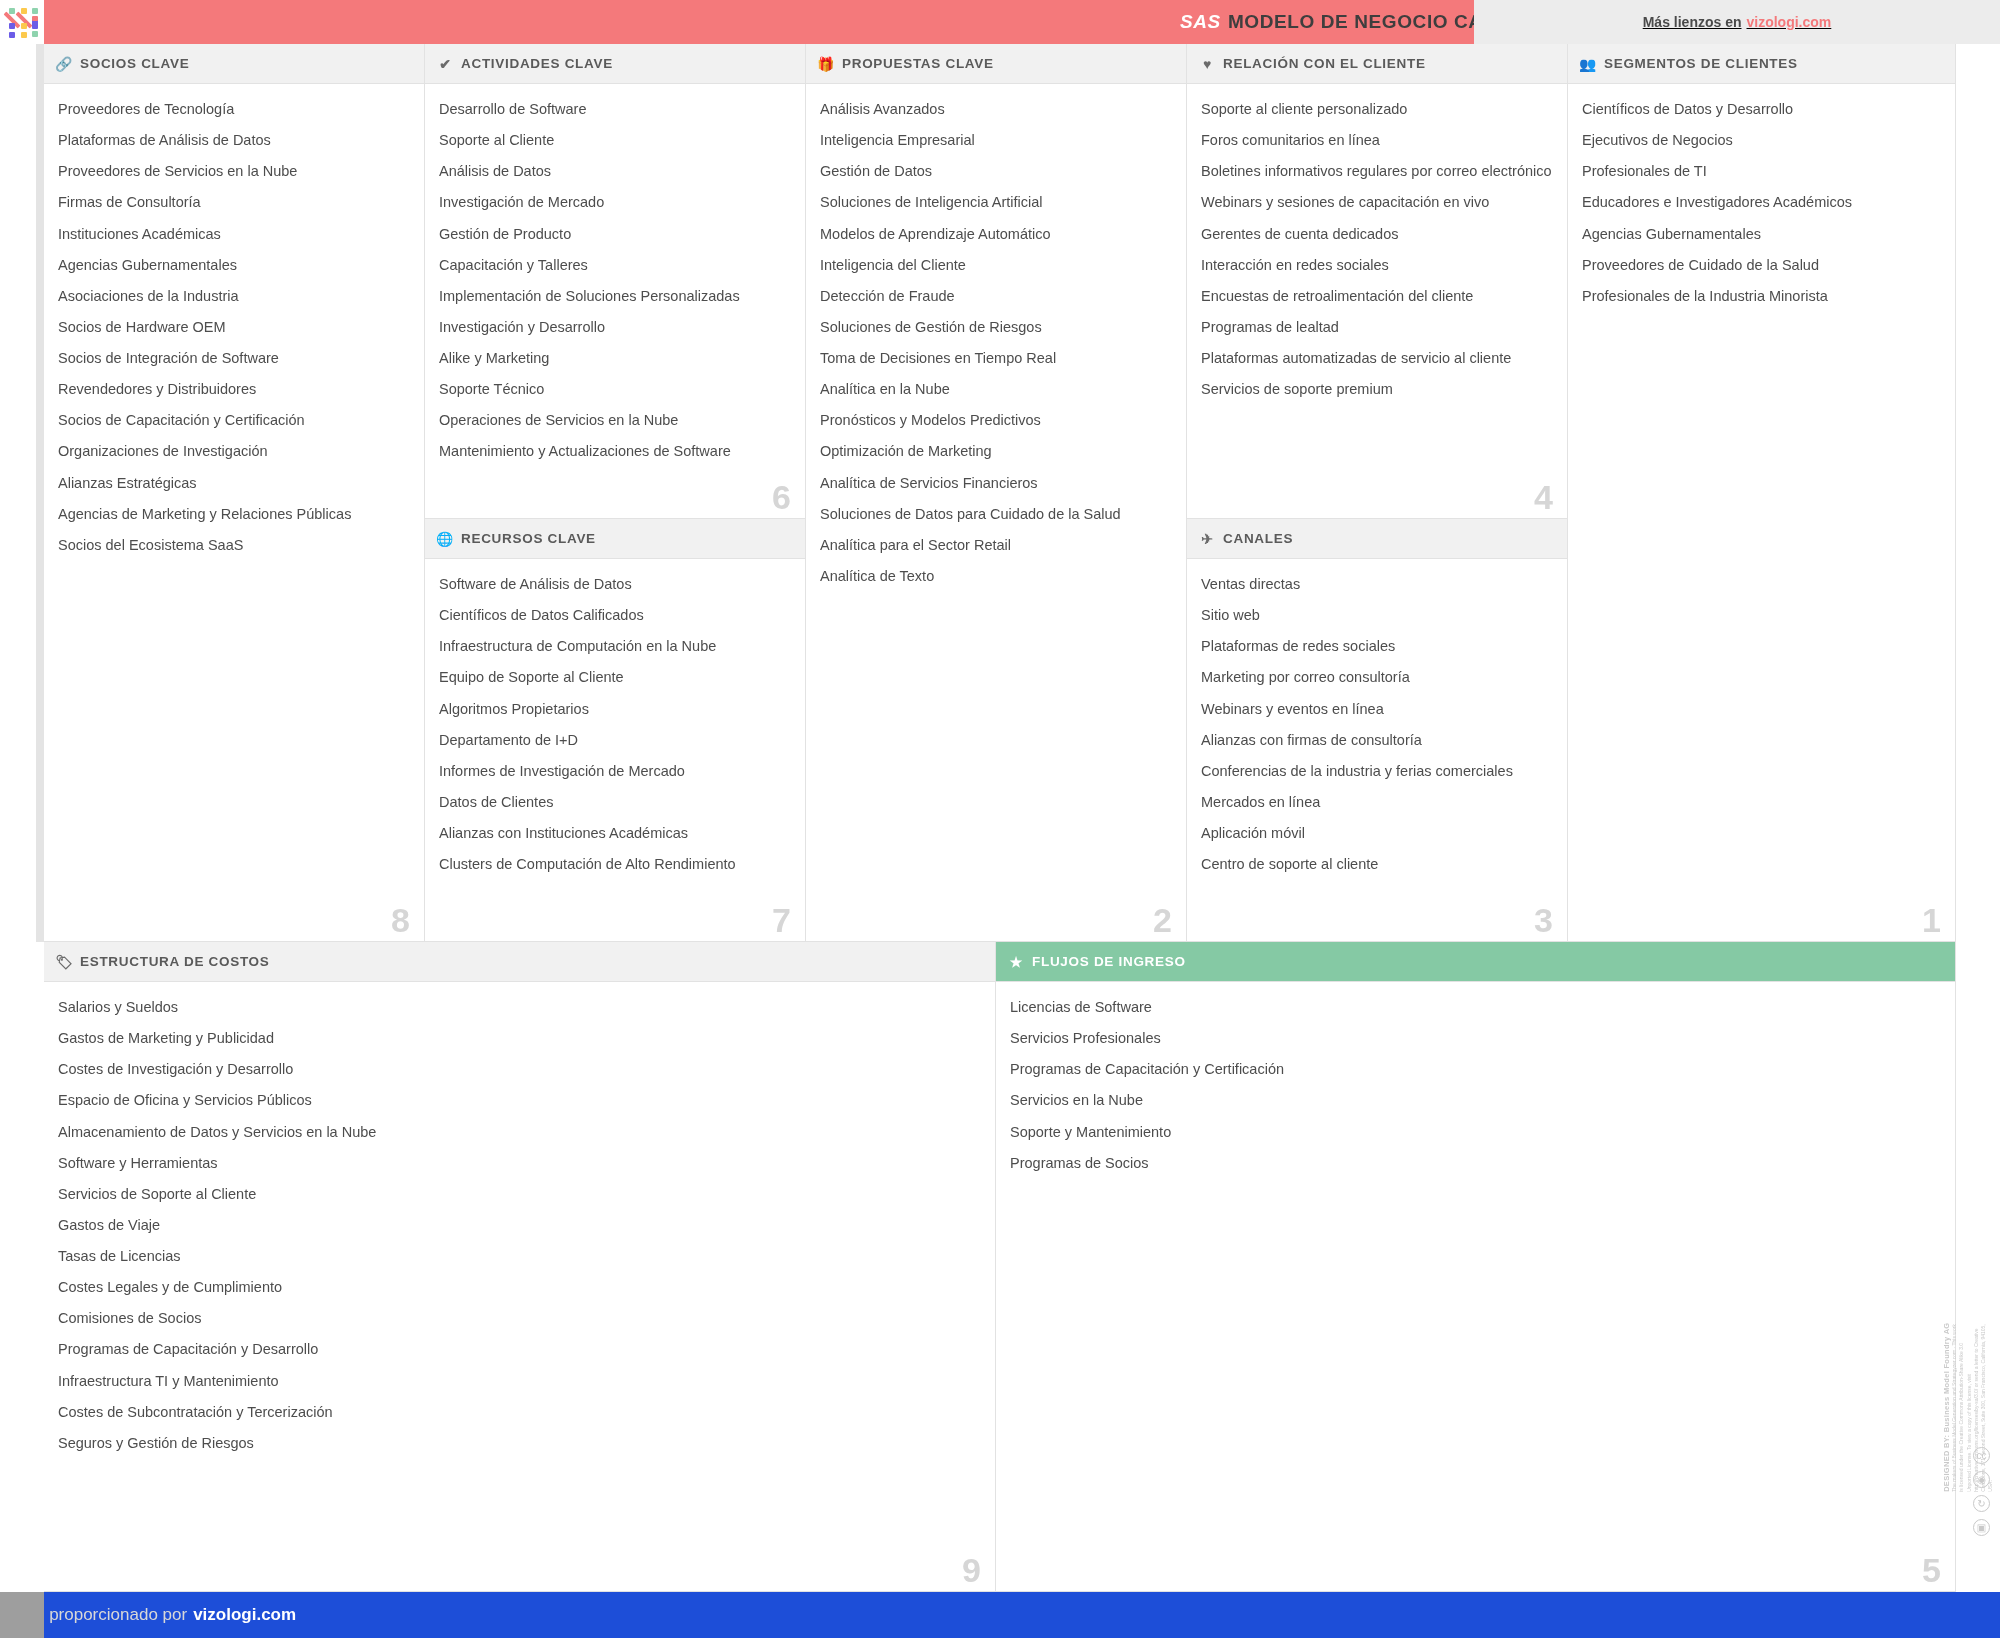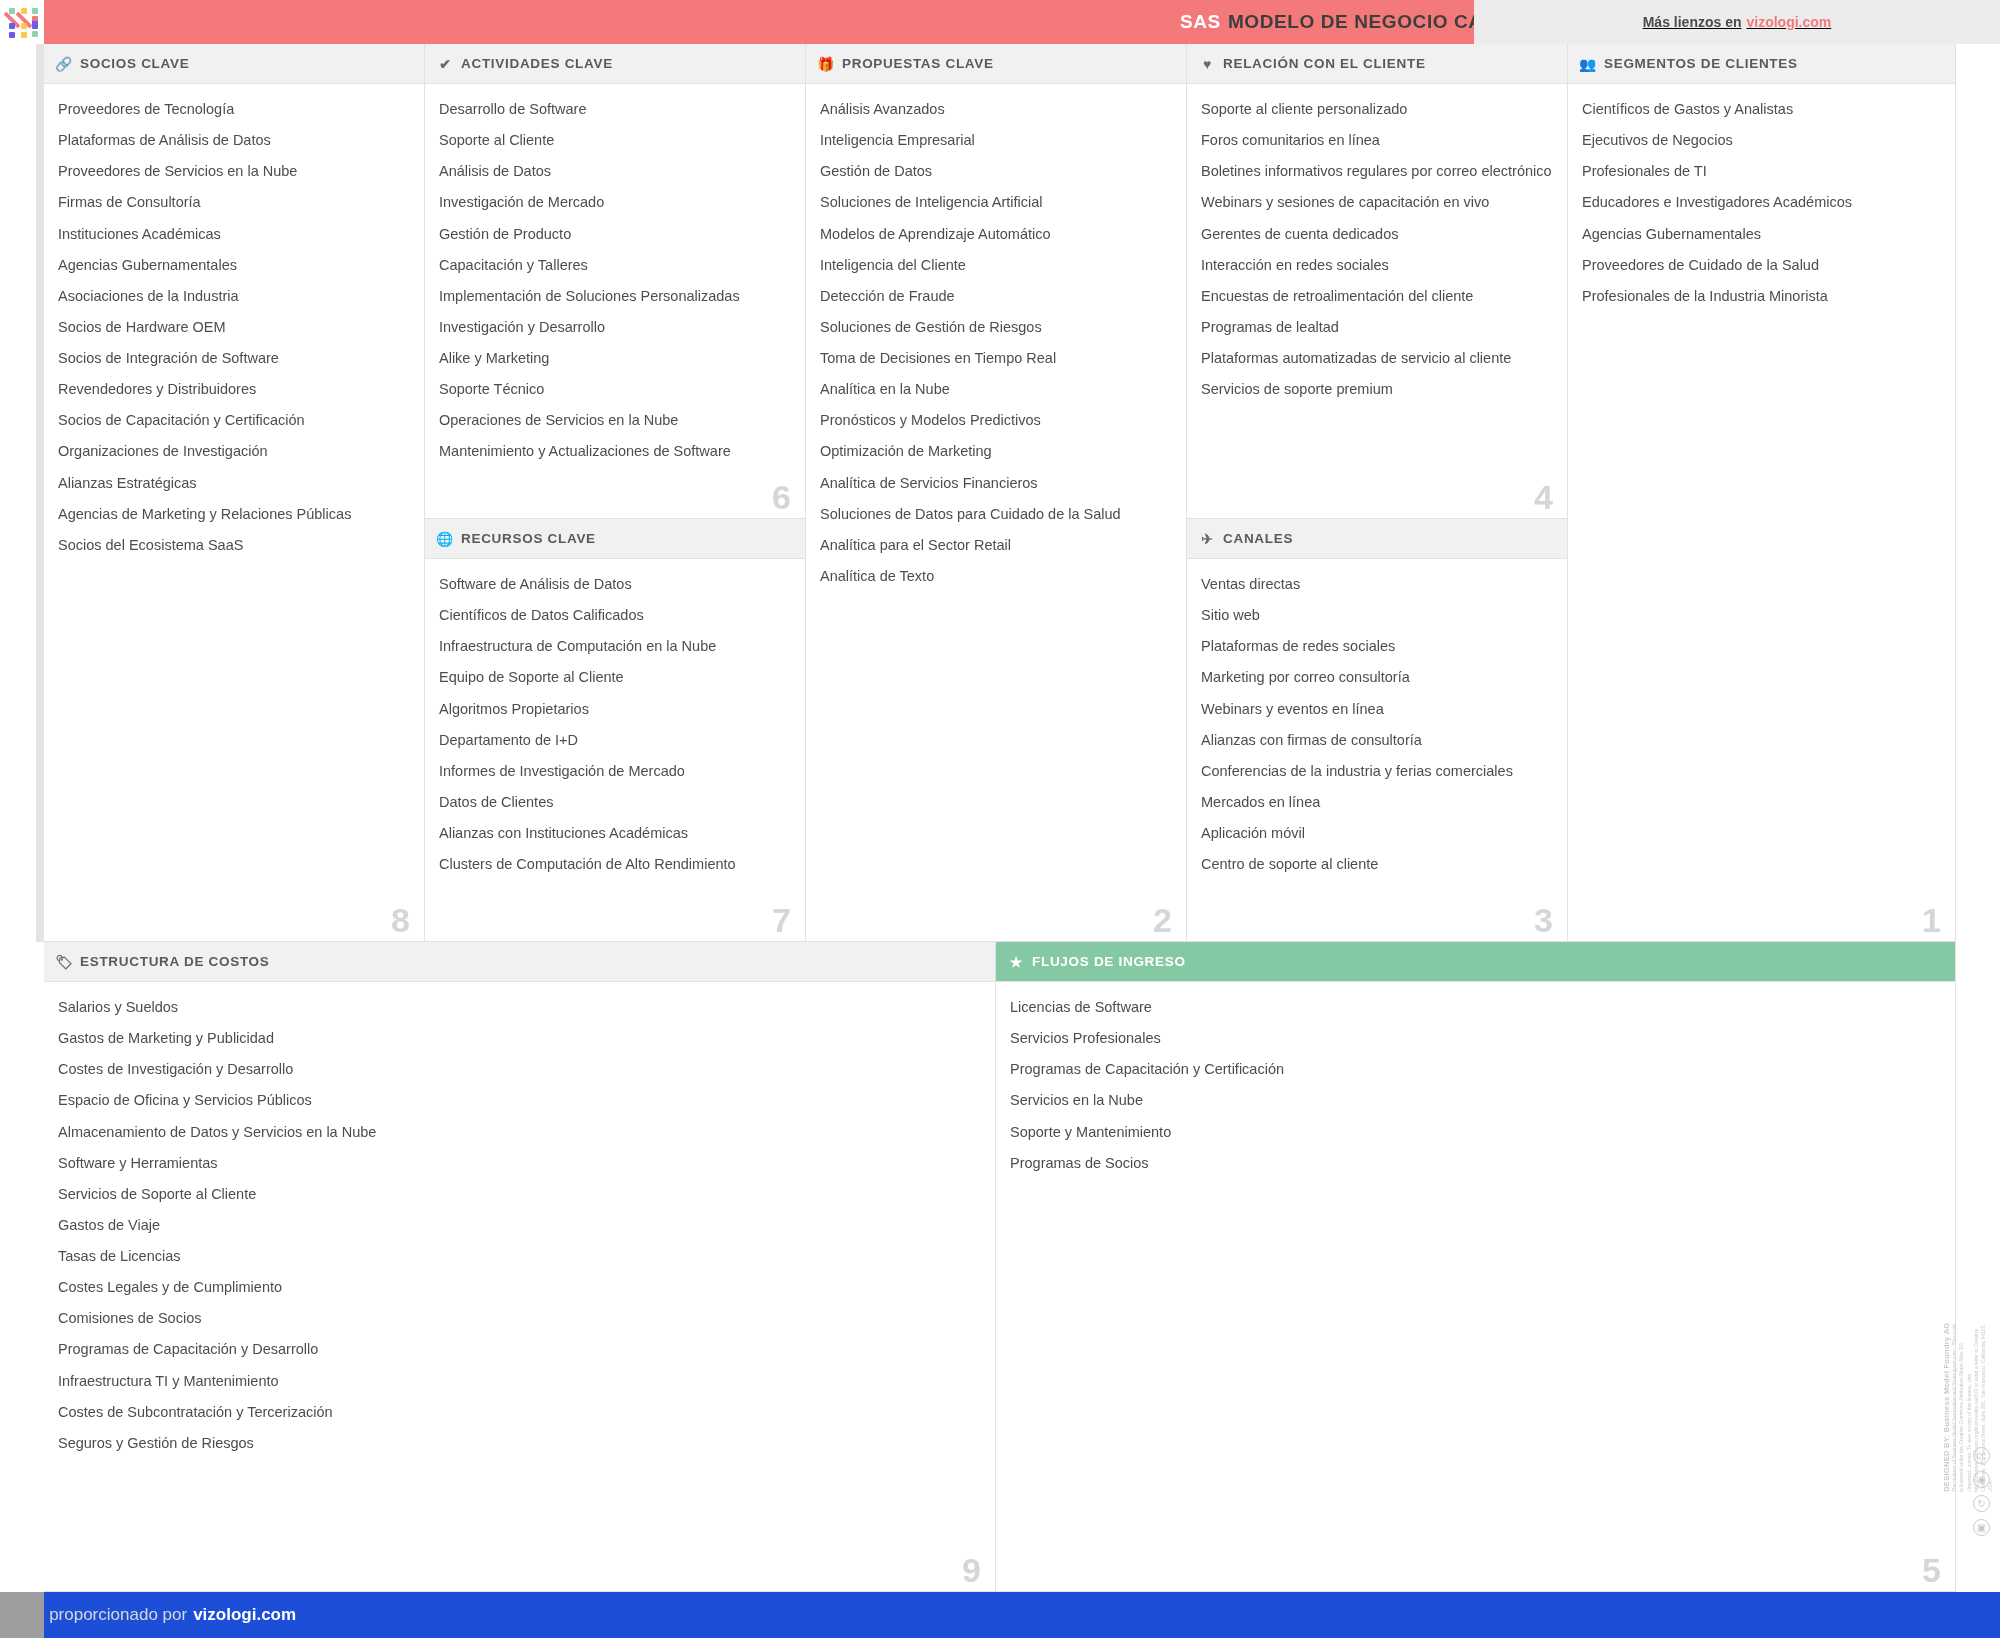--- a/index.html
+++ b/index.html
@@ -29,20 +29,21 @@
     background: #f4797b;
   }
   .title-wrap {
     position: absolute; left: 1180px; top: 0; height: 44px;
     display: flex; align-items: center;
     letter-spacing: .6px;
   }
   .title-sas {
     font-size: 19px; font-weight: bold; color: #ffffff;
     font-family: "Liberation Sans", sans-serif;
+    font-style: italic;
   }
   .title-main {
     font-size: 19px; font-weight: bold; color: #3e3e3e;
     margin-left: 7px;
     font-family: "Liberation Sans", sans-serif;
   }
   .topbar-link-wrap {
     position: absolute; right: 0px; top: 0; width: 526px; height: 44px;
     background: #ececec;
     display: flex; align-items: center; justify-content: center;
@@ -356,21 +357,21 @@
       </div>
     </div>
 
     <div class="cell" id="c-segments">
       <div class="cell-head">
         <span class="hicon">👥</span>
         <span>SEGMENTOS DE CLIENTES</span>
       </div>
       <div class="cell-body">
         <div>
-            <div class="item">Científicos de Gastos y Analistas</div>
+            <div class="item">Científicos de Datos y Desarrollo</div>
             <div class="item">Ejecutivos de Negocios</div>
             <div class="item">Profesionales de TI</div>
             <div class="item">Educadores e Investigadores Académicos</div>
             <div class="item">Agencias Gubernamentales</div>
             <div class="item">Proveedores de Cuidado de la Salud</div>
             <div class="item">Profesionales de la Industria Minorista</div>
           </div>
         <div class="cell-num">1</div>
       </div>
     </div>

